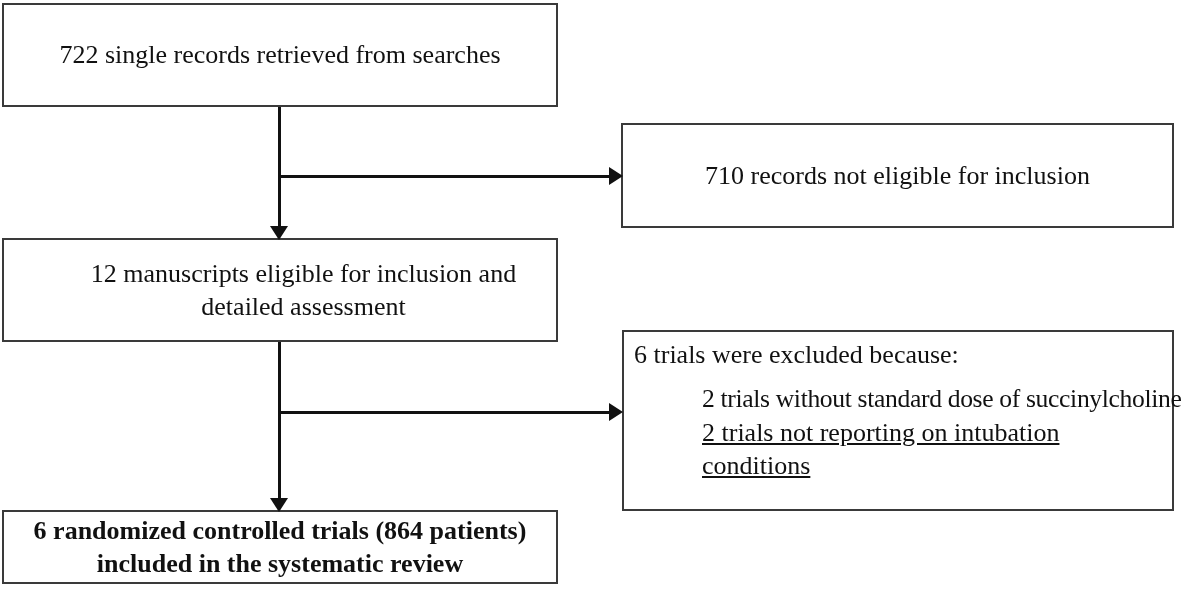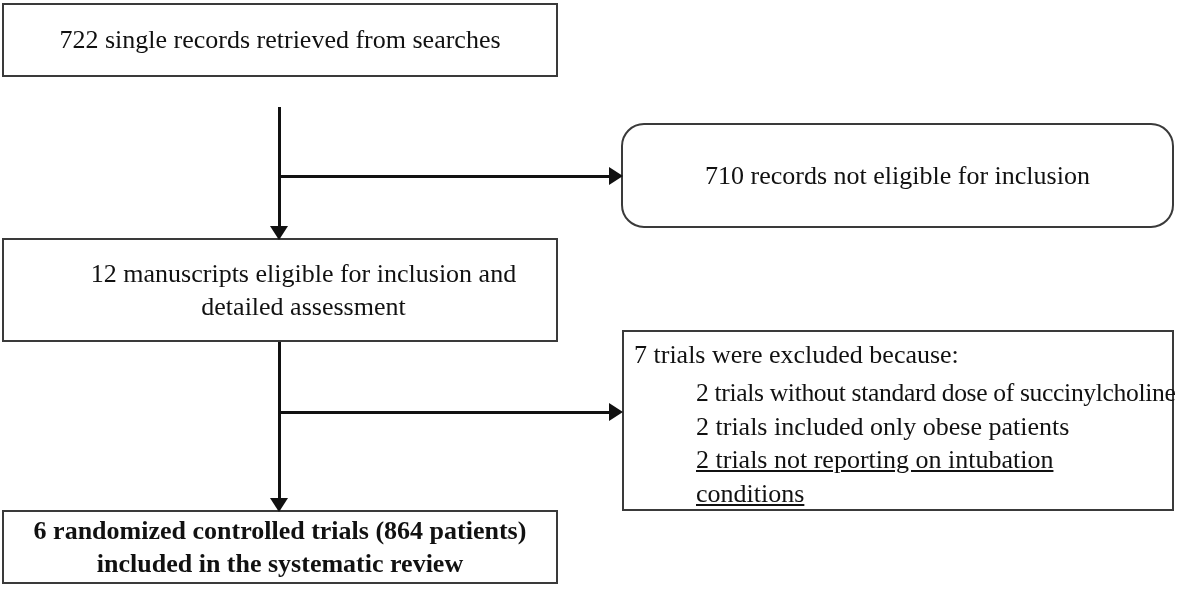--- a/index.html
+++ b/index.html
@@ -31,25 +31,25 @@
     text-align: center;
     line-height: 1.28;
     font-size: 26px;
     padding: 0 10px;
     white-space: pre-line;
   }
 
   
   #node-records-retrieved {
     left: 2px;   top: 3px;
-    width: 556px; height: 74px;
+    width: 556px; height: 104px;
   }
   #node-records-excluded {
     left: 621px; top: 123px;
-    width: 553px; height: 105px; border-radius: 23px;
+    width: 553px; height: 105px;
   }
   #node-manuscripts-eligible {
     left: 2px;   top: 238px;
     width: 556px; height: 104px; padding-left: 47px;
   }
   #node-trials-excluded {
     left: 622px; top: 330px;
     width: 552px; height: 181px;
     align-items: flex-start;
     justify-content: flex-start;
@@ -65,21 +65,21 @@
     font-size: 26px;
     line-height: 1.30;
     padding: 6px 4px 0 10px;
     width: 100%;
     box-sizing: border-box;
   }
   .reasons-head {
     display: block;
   }
   .reasons-list {
-    margin: 4px;
+    margin: 10px;
     padding: 0 0 0 58px;
     list-style: none;
   }
   .reasons-list li {
     display: block;
   }
   
   .reasons-list li.tight {
     letter-spacing: -0.35px;
     transform: scaleX(0.985);
@@ -149,24 +149,23 @@
     <span class="node-text">710 records not eligible for inclusion</span>
   </div>
 
   <div class="node" id="node-manuscripts-eligible">
     <span class="node-text">12 manuscripts eligible for inclusion and
 detailed assessment</span>
   </div>
 
   <div class="node" id="node-trials-excluded">
     <div class="reasons">
-      <span class="reasons-head">7 trials were excluded because:</span>
+      <span class="reasons-head">6 trials were excluded because:</span>
       <ul class="reasons-list">
         <li class="tight">2 trials without standard dose of succinylcholine</li>
-        <li>2 trials included only obese patients</li>
         <li style="white-space: pre-line; text-decoration: underline;">2 trials not reporting on intubation
 conditions</li>
       </ul>
     </div>
   </div>
 
   <div class="node" id="node-trials-included">
     <span class="node-text">6 randomized controlled trials (864 patients)
 included in the systematic review</span>
   </div>

